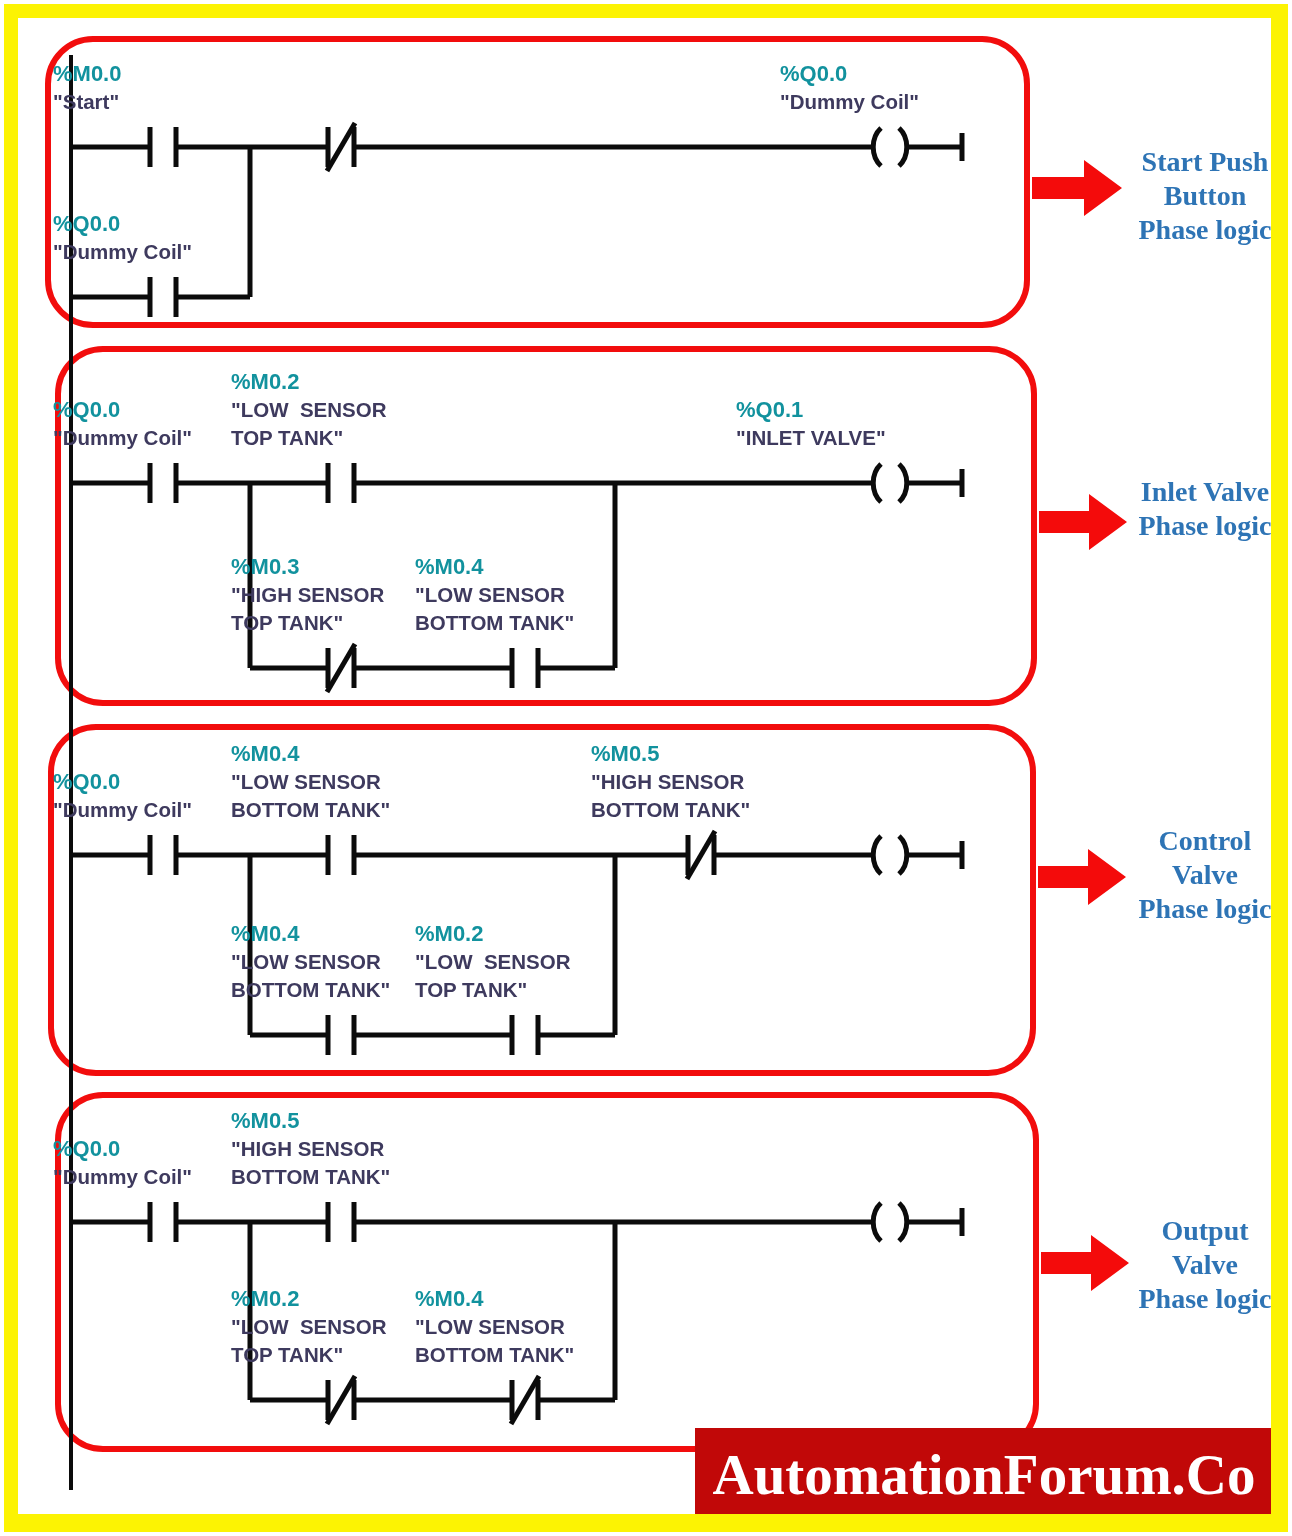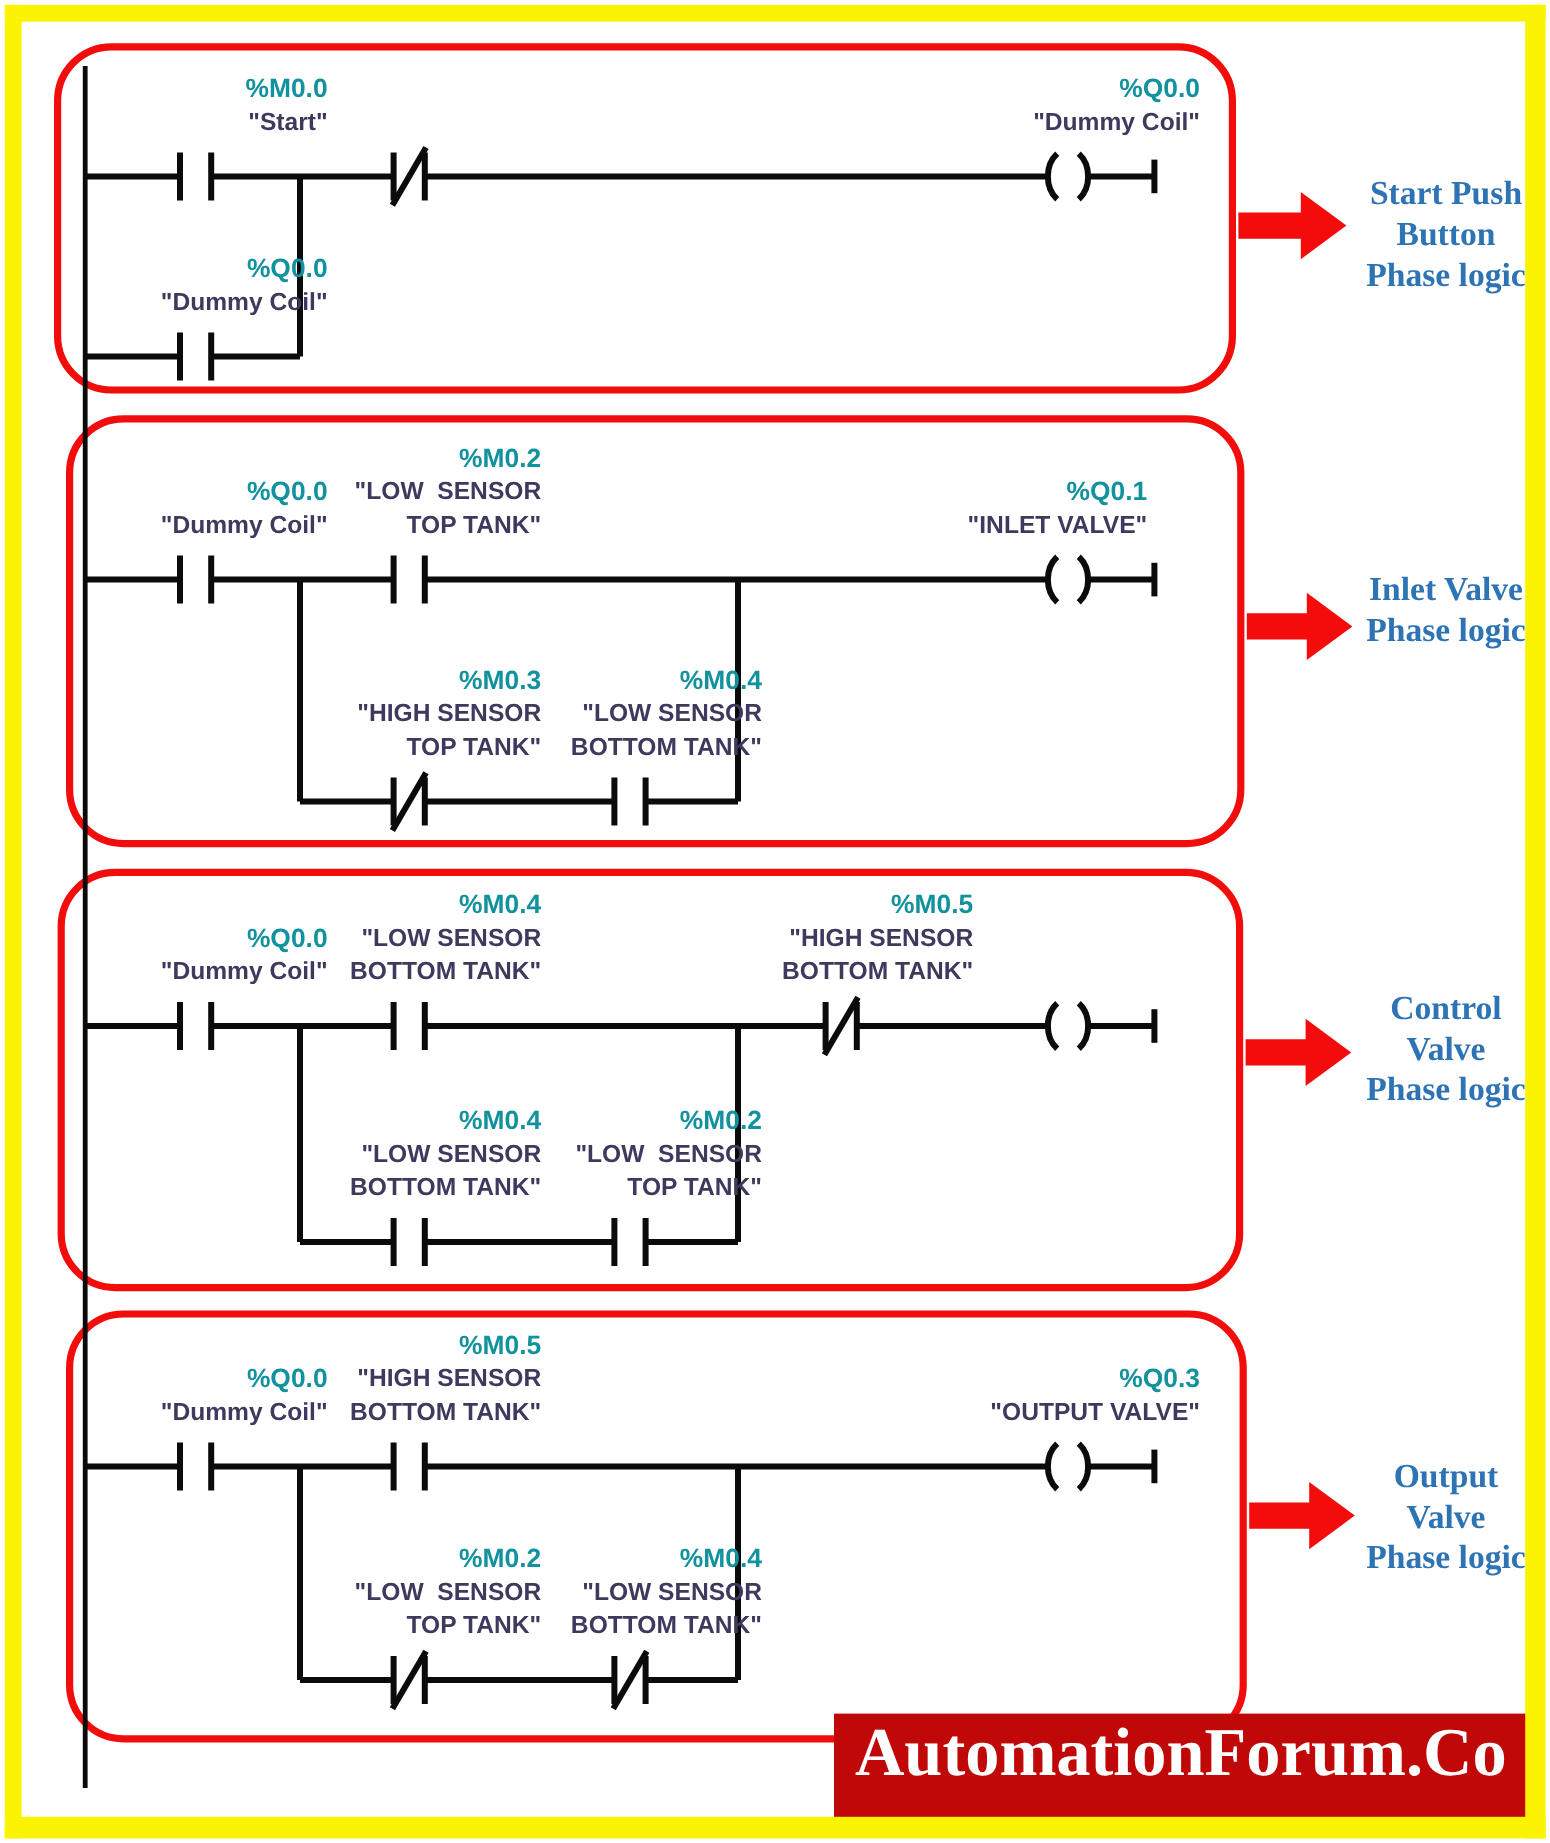--- a/index.html
+++ b/index.html
@@ -1,27 +1,27 @@
 <!DOCTYPE html>
 <html><head>
 <meta charset="utf-8">
 <style>
   html,body{margin:0;padding:0;background:#ffffff;}
   .canvas{position:relative;width:1292px;height:1536px;background:#ffffff;overflow:hidden;
           font-family:"Liberation Sans",sans-serif;}
   .wires{position:absolute;left:0;top:0;z-index:2;}
   .rbox{position:absolute;border:6px solid #F20D0D;border-radius:48px;z-index:1;background:transparent;}
-  .tag{position:absolute;width:220px;text-align:right;z-index:3;}
+  .tag{position:absolute;width:220px;text-align:left;z-index:3;}
   .addr{color:#12929E;font-weight:bold;font-size:22px;line-height:29px;white-space:pre;}
   .nm{color:#3E3A5E;font-weight:600;font-size:20.5px;line-height:28px;white-space:pre;}
   .ann{position:absolute;left:1115px;width:180px;text-align:center;z-index:3;
        font-family:"Liberation Serif",serif;font-weight:bold;font-size:28px;line-height:34px;color:#2E74B5;}
   .ann span{display:block;white-space:nowrap;}
   .banner{position:absolute;left:695px;top:1428px;width:578px;height:92px;background:#C10808;z-index:5;
-          display:flex;align-items:flex-start;justify-content:center;}
+          display:flex;align-items:center;justify-content:center;}
   .banner-text{font-family:"Liberation Serif",serif;font-weight:bold;font-size:57px;color:#ffffff;white-space:nowrap;}
   .frame{position:absolute;background:#FCF303;z-index:10;}
   .frame-top{left:4px;top:4px;width:1284px;height:14px;}
   .frame-bottom{left:4px;top:1514px;width:1284px;height:18px;}
   .frame-left{left:4px;top:4px;width:14px;height:1528px;}
   .frame-right{left:1271px;top:4px;width:17px;height:1528px;}
 </style>
 </head>
 <body>
 
@@ -161,24 +161,20 @@
 
   <div class="tag" style="left:53px;top:1134px">
     <div class="addr">%Q0.0</div>
     <div class="nm">"Dummy Coil"</div>
   </div>
   <div class="tag" style="left:231px;top:1106px">
     <div class="addr">%M0.5</div>
     <div class="nm">"HIGH SENSOR</div>
     <div class="nm">BOTTOM TANK"</div>
   </div>
-  <div class="tag" style="left:780px;top:1134px">
-    <div class="addr">%Q0.3</div>
-    <div class="nm">"OUTPUT VALVE"</div>
-  </div>
   <div class="tag" style="left:231px;top:1284px">
     <div class="addr">%M0.2</div>
     <div class="nm">"LOW  SENSOR</div>
     <div class="nm">TOP TANK"</div>
   </div>
   <div class="tag" style="left:415px;top:1284px">
     <div class="addr">%M0.4</div>
     <div class="nm">"LOW SENSOR</div>
     <div class="nm">BOTTOM TANK"</div>
   </div>

